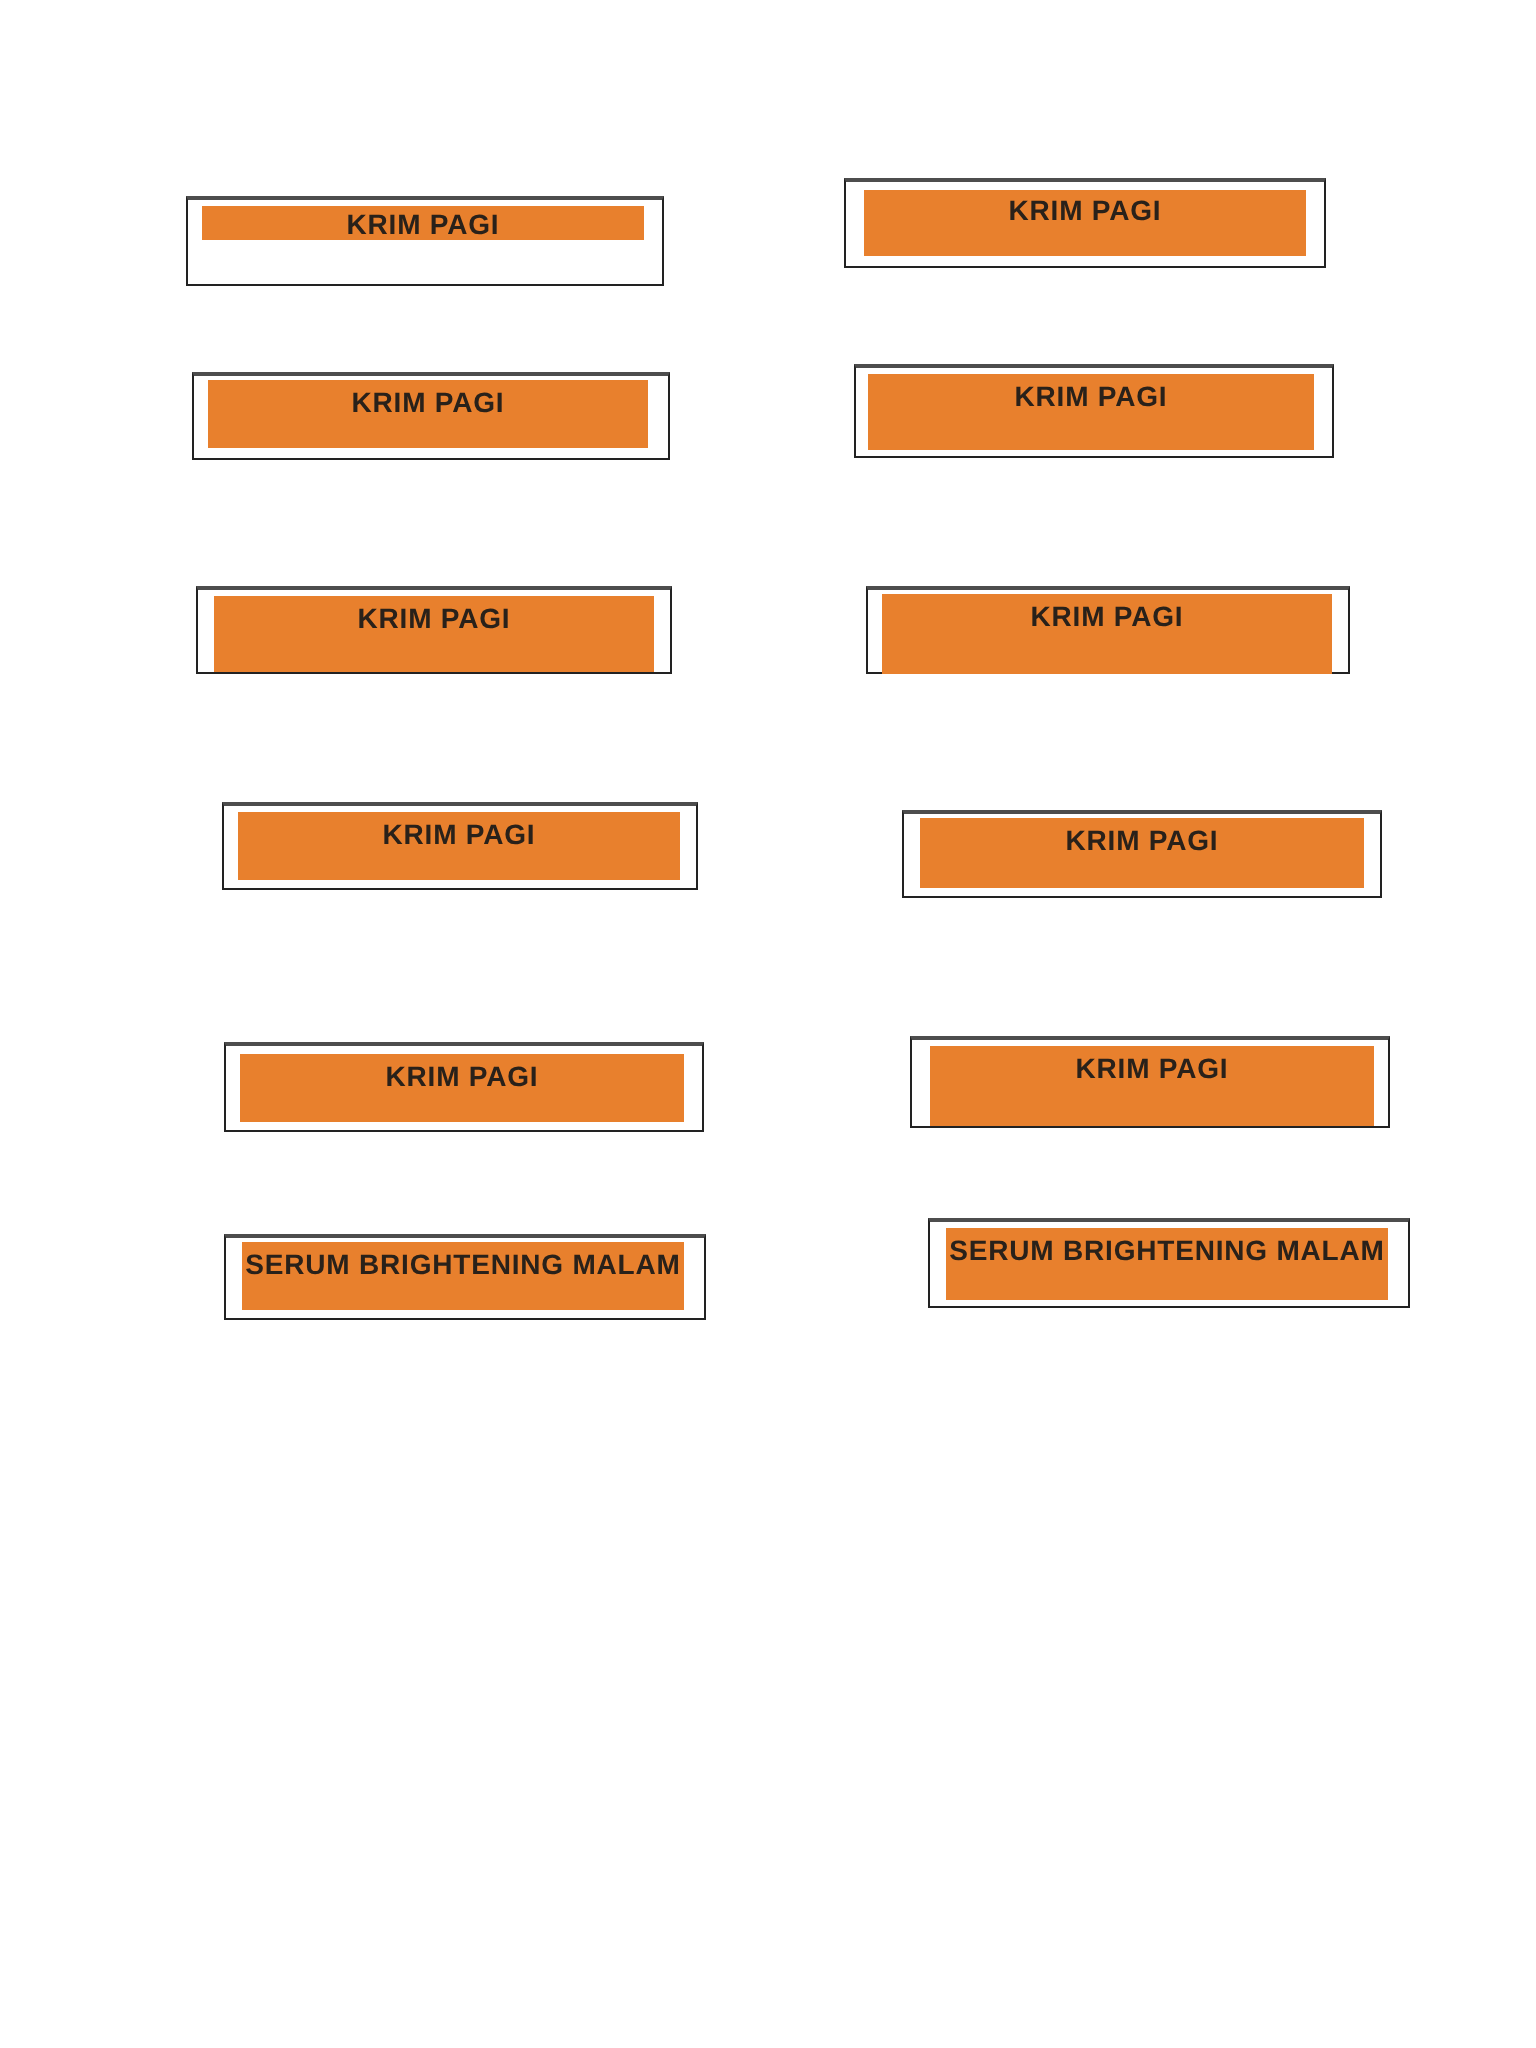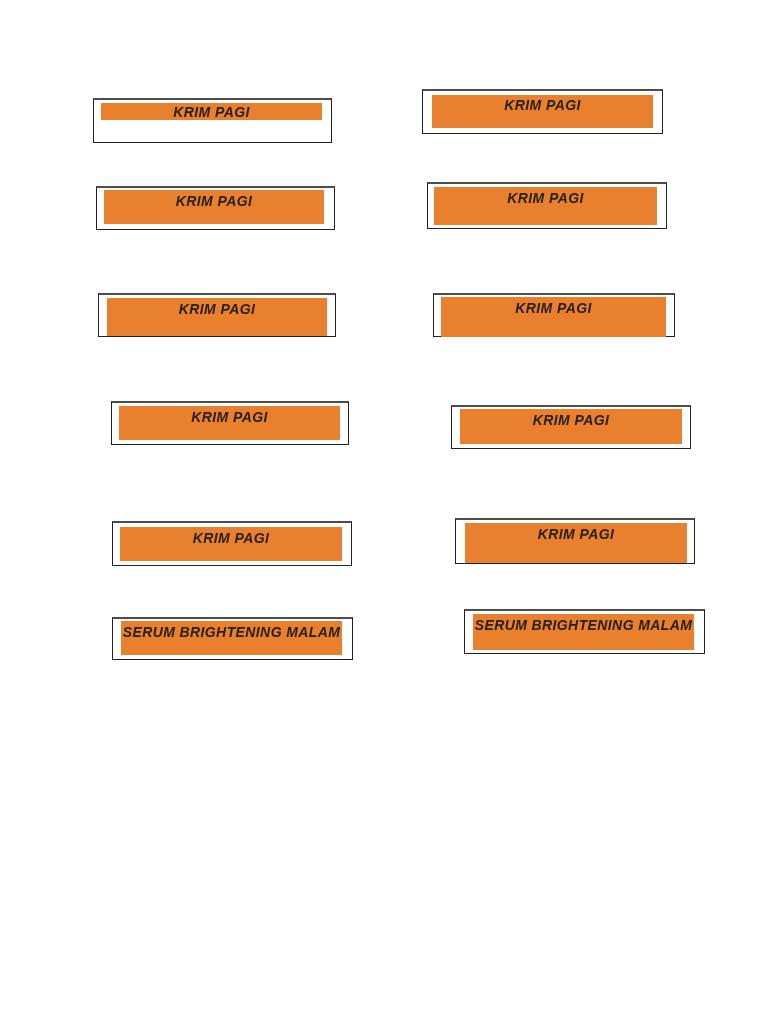--- a/index.html
+++ b/index.html
@@ -28,21 +28,20 @@
     display: flex;
     justify-content: center;
     align-items: flex-start;
   }
   .label-text {
     font-size: 14px;
     font-weight: 700;
     letter-spacing: 0.4px;
     line-height: 16px;
     white-space: nowrap;
-    font-style: italic;
   }
 </style>
 </head>
 <body>
 
 <div class="page">
   <div id="labels-layer">
       <div class="label-frame" style="left: 93px; top: 98px; width: 239px; height: 45px; background: rgb(255, 255, 255); border-color: rgb(77, 77, 77) rgb(34, 34, 34) rgb(34, 34, 34);">
         <div class="label-bar" style="left: 7px; top: 3px; width: 221px; height: 17px; background: rgb(232, 128, 45); padding-top: 1px;">
           <span class="label-text" style="color: rgb(41, 33, 26);">KRIM PAGI</span>

